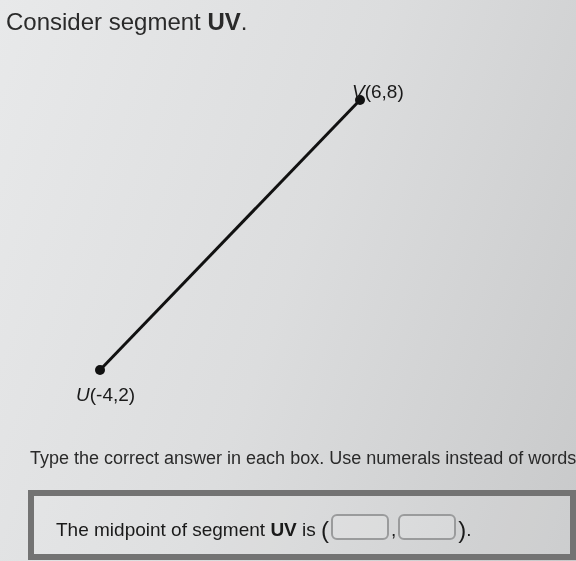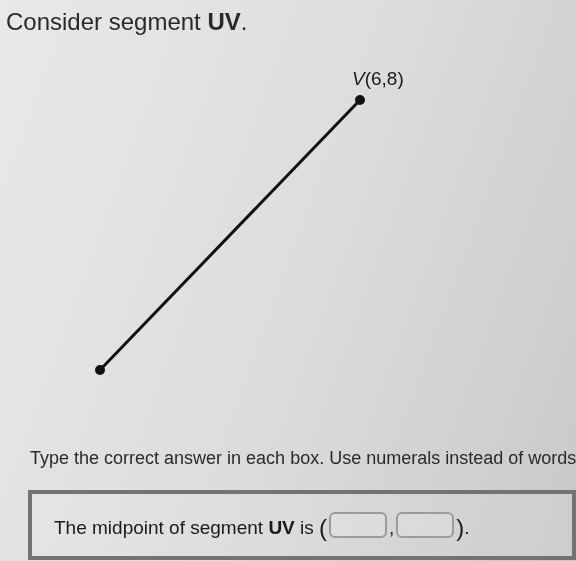--- a/index.html
+++ b/index.html
@@ -45,21 +45,21 @@
     font-size: 18px;
     color: #2a2a2a;
     white-space: nowrap;
   }
   .answer-box {
     position: absolute;
     top: 490px;
     left: 28px;
     right: 0;
     height: 70px;
-    border: 4px solid #737373;
+    border: 6px solid #737373;
     background: rgba(255,255,255,0.08);
     padding: 18px 12px 0 22px;
     font-size: 19px;
     color: #1a1a1a;
     white-space: nowrap;
   }
   .answer-box .seg { font-weight: 700; }
   .blank {
     display: inline-block;
     width: 58px;
@@ -78,22 +78,25 @@
 <div class="prompt">
   <span>Consider segment </span><span class="seg">UV</span><span>.</span>
 </div>
 
 <div class="figure">
   <svg width="500" height="360">
     <line x1="60" y1="310" x2="320" y2="40" stroke="#111" stroke-width="3"></line>
     <circle cx="60" cy="310" r="5" fill="#111"></circle>
     <circle cx="320" cy="40" r="5" fill="#111"></circle>
   </svg>
-  <div class="pt-label" style="left:312px; top:8px;">
+  <div class="pt-label" style="left:312px; top:21px;">
     <span>V</span><span class="coords">(6,8)</span>
+  </div>
+  <div class="pt-label" style="left:36px; top:324px;">
+    <span>U</span><span class="coords">(-4,2)</span>
   </div>
 </div>
 
 <div class="instruction">Type the correct answer in each box. Use numerals instead of words</div>
 
 <div class="answer-box">
   <span>The midpoint of segment </span><span class="seg">UV</span><span> is </span><span class="paren">(</span><span class="blank"></span><span>,</span><span class="blank"></span><span class="paren">)</span><span>.</span>
 </div>
 
 </body></html>

